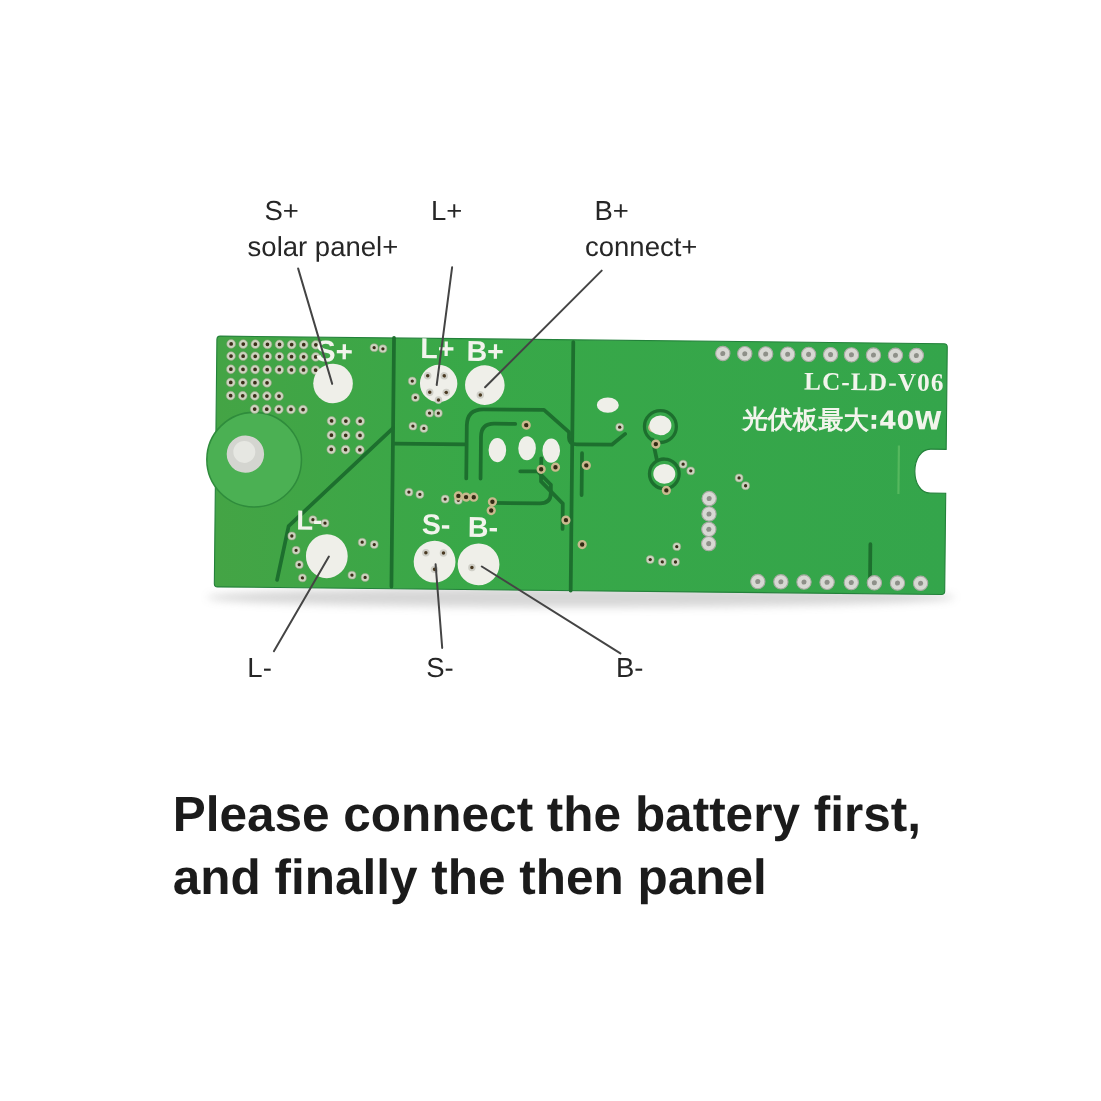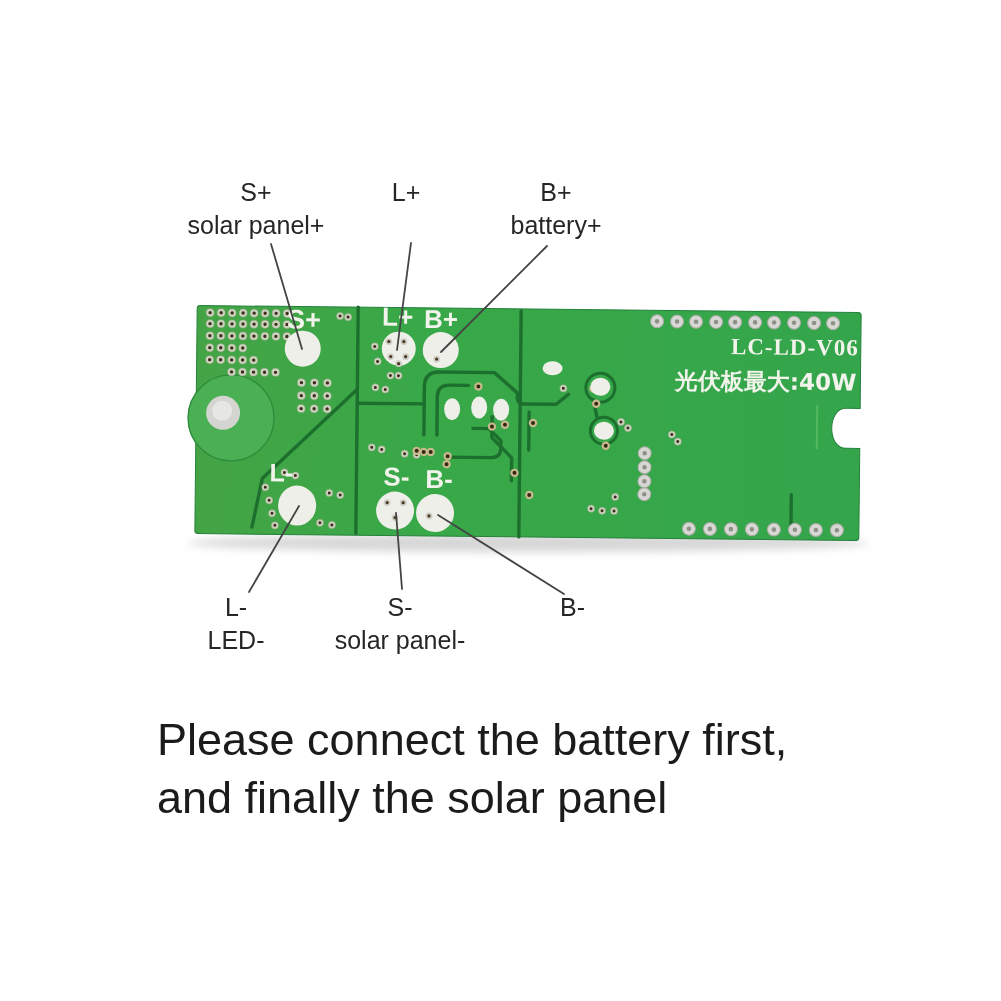--- a/index.html
+++ b/index.html
@@ -1,22 +1,22 @@
 <!DOCTYPE html>
 <html><head>
 <meta charset="utf-8">
 <style>
   html,body{margin:0;padding:0;background:#fff;}
   .stage{position:relative;width:1001px;height:1001px;background:#fff;overflow:hidden;
          font-family:"Liberation Sans",sans-serif;}
   .lbl{position:absolute;text-align:center;color:#262626;font-size:25px;line-height:33px;}
   .lbl .code{display:block;}
-  .lbl .name{display:block;}
+  .lbl .name{display:block;text-align:right;}
   .instructions{position:absolute;left:157px;top:711px;color:#1b1b1b;
-                font-size:45px;line-height:58px;letter-spacing:0;}
+                font-size:45px;line-height:58px;letter-spacing:0;font-weight:bold;}
   svg{position:absolute;left:0;top:0;}
   .silk{fill:#f2f4ec;font-weight:bold;font-family:"Liberation Sans",sans-serif;}
   .silk-serif{fill:#f2f4ec;font-weight:bold;font-family:"Liberation Serif",serif;letter-spacing:1px;}
   .silk-cjk{fill:#f2f4ec;font-weight:bold;font-family:"DejaVu Sans",sans-serif;}
 </style>
 </head>
 <body>
 
 <div class="stage">
 
@@ -403,32 +403,30 @@
 
   <div class="lbl" style="left:150px;top:176px;width:212px;">
     <span class="code">S+</span>
     <span class="name">solar panel+</span>
   </div>
   <div class="lbl" style="left:341px;top:176px;width:130px;">
     <span class="code">L+</span>
   </div>
   <div class="lbl" style="left:478px;top:176px;width:156px;">
     <span class="code">B+</span>
-    <span class="name">battery+</span>
+    <span class="name">connect+</span>
   </div>
 
   <div class="lbl" style="left:166px;top:591px;width:140px;">
     <span class="code">L-</span>
-    <span class="name">LED-</span>
   </div>
   <div class="lbl" style="left:308px;top:591px;width:184px;">
     <span class="code">S-</span>
-    <span class="name">solar panel-</span>
   </div>
   <div class="lbl" style="left:490px;top:591px;width:165px;">
     <span class="code">B-</span>
   </div>
 
   <div class="instructions">
     <div>Please connect the battery first,</div>
-    <div>and finally the solar panel</div>
+    <div>and finally the then panel</div>
   </div>
 </div>
 
 </body></html>

